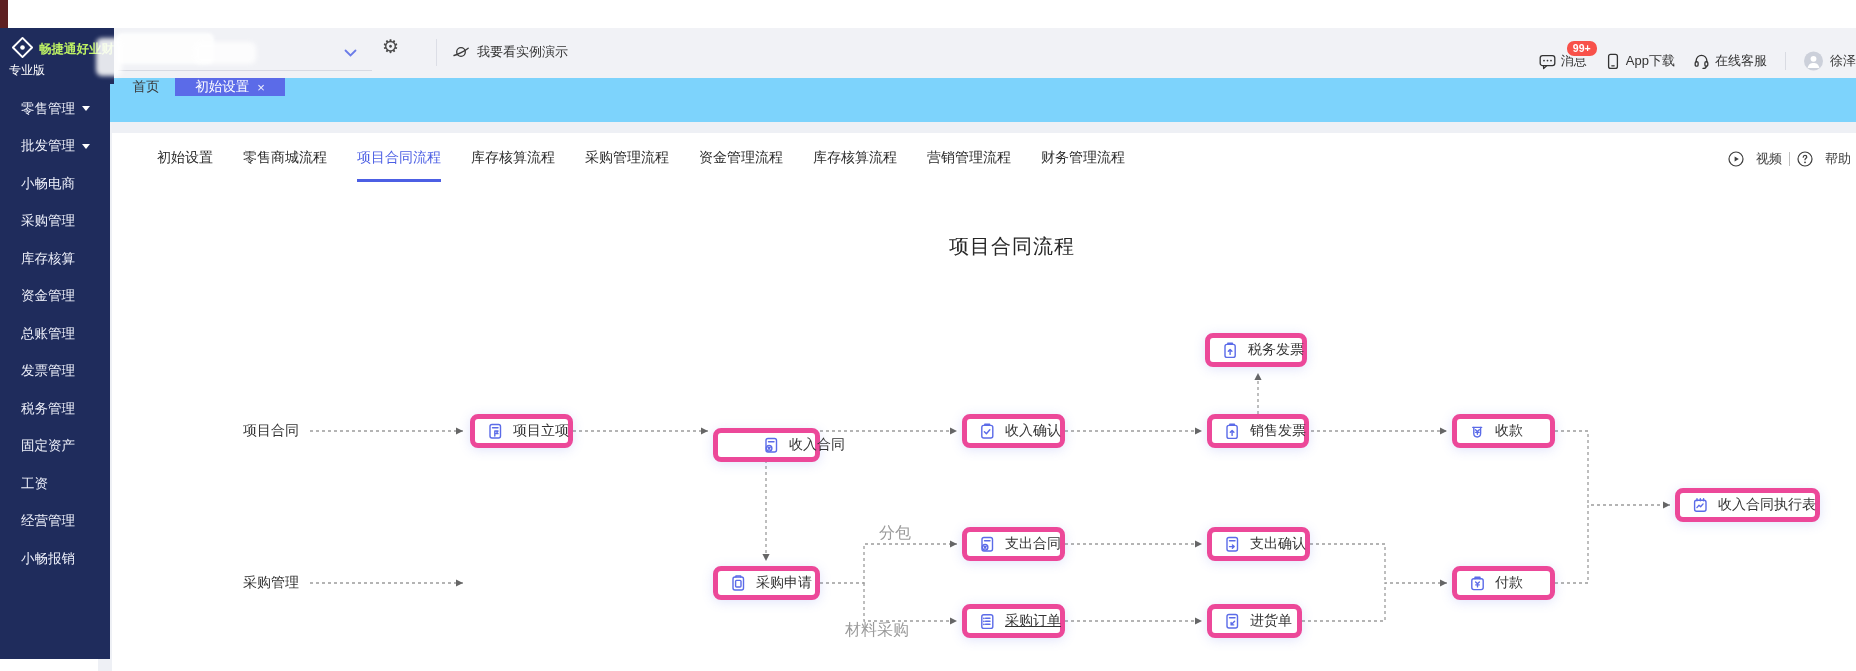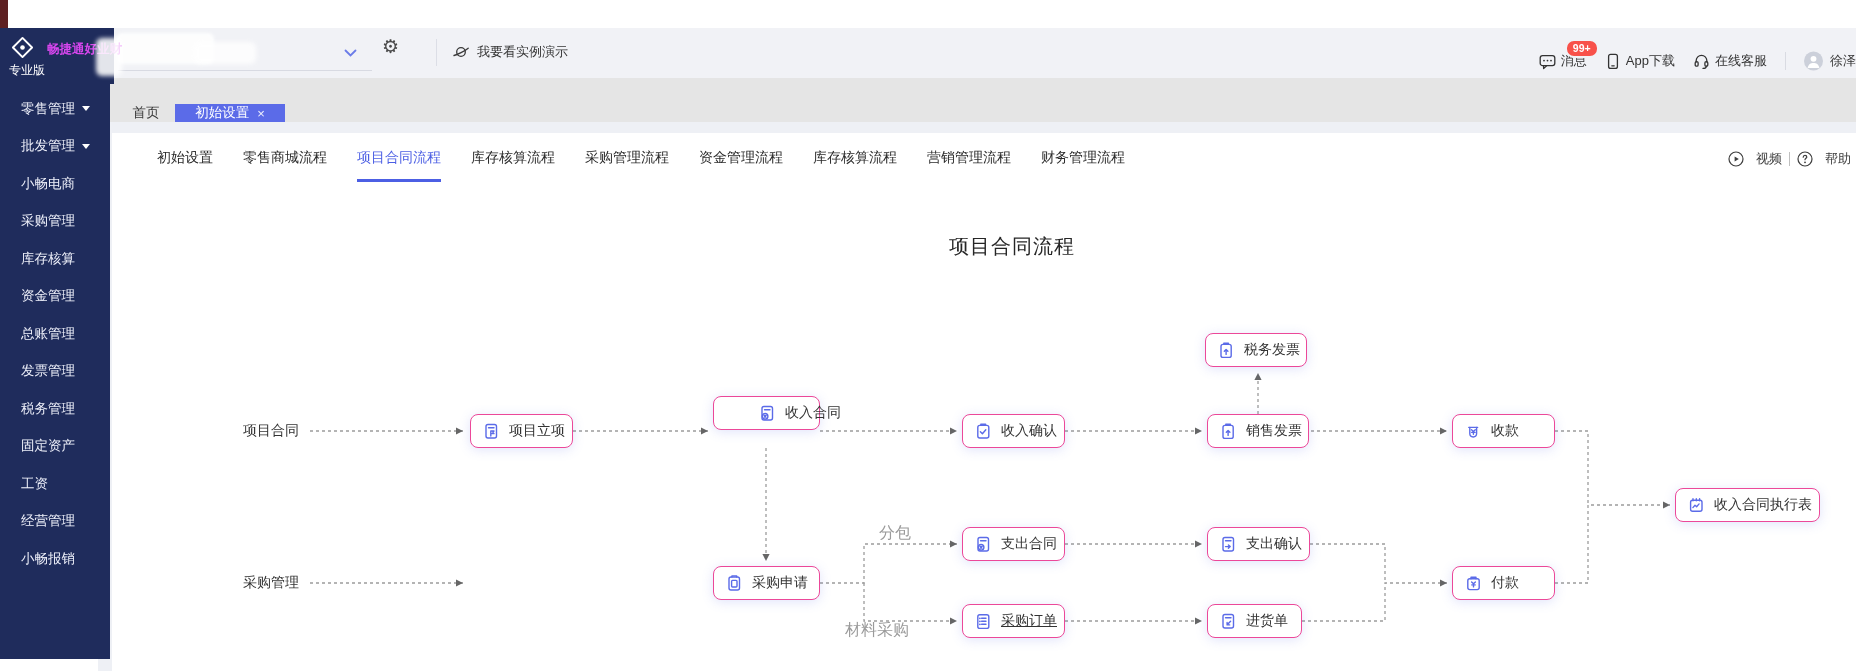--- a/index.html
+++ b/index.html
@@ -8,21 +8,21 @@
   .corner-sliver{position:absolute;left:0;top:0;width:8px;height:28px;background:#5e2022;}
   
   .rail{position:absolute;left:0;top:28px;bottom:12px;width:110px;background:#1f2c5c;z-index:2;}
   .menu{padding-top:62px;}
   .menu-item{height:37.5px;display:flex;align-items:center;padding-left:21px;color:#eef0fa;
              font-size:13.5px;cursor:pointer;white-space:nowrap;}
   .menu-item .caret{margin-left:7px;width:0;height:0;border-left:4px solid transparent;
              border-right:4px solid transparent;border-top:5px solid #ffffff;}
   .logo-block{position:absolute;left:0;top:28px;width:114px;height:56px;background:#1f2c5c;z-index:3;}
   .logo-icon{position:absolute;left:11px;top:8px;}
-  .brand-name{position:absolute;left:39px;top:13px;font-size:12.5px;font-weight:bold;color:#d946ef;white-space:nowrap;margin-left:8px;}
+  .brand-name{position:absolute;left:39px;top:13px;font-size:12.5px;font-weight:bold;color:#bef264;white-space:nowrap;}
   .edition{position:absolute;left:9px;top:34px;font-size:12px;color:#fff;}
   .censor{position:absolute;background:#fff;opacity:.88;filter:blur(2px);border-radius:6px;}
   .censor-logo{left:96px;top:10px;width:26px;height:38px;z-index:4;}
   
   .main{position:absolute;left:98px;top:28px;right:0;bottom:0;}
   .topbar{position:relative;height:50px;background:#f1f2f6;}
   .select-blob{left:18px;top:5px;width:98px;height:31px;z-index:1;filter:blur(1.5px);}
   .select-blob2{left:96px;top:14px;width:62px;height:22px;z-index:1;filter:blur(2px);opacity:.8;}
   .select-underline{position:absolute;left:20px;top:42px;width:254px;border-bottom:1px solid #d8dae2;}
   .chevron-wrap{position:absolute;left:246px;top:16px;}
@@ -30,41 +30,41 @@
   .vdiv{position:absolute;left:338px;top:11px;width:1px;height:27px;background:#dcdee6;}
   .demo{position:absolute;left:354px;top:15px;display:flex;align-items:center;gap:7px;
         font-size:13px;color:#333;cursor:pointer;}
   .top-right{position:absolute;right:0;top:0;height:50px;display:flex;align-items:center;gap:18px;padding-top:8px;}
   .tr-item{display:flex;align-items:center;gap:5px;font-size:13px;color:#333;cursor:pointer;position:relative;white-space:nowrap;}
   .badge{position:absolute;top:-13px;left:26px;background:#f8514a;color:#fff;font-size:10.5px;
          padding:1px 6px 2px;border-radius:9px;border:2px solid #f1f2f6;font-weight:bold;}
   .vdiv2{width:1px;height:18px;background:#d9dbe2;}
   .user{display:flex;align-items:center;gap:7px;font-size:13px;color:#333;width:52px;overflow:visible;white-space:nowrap;}
   
-  .tabrow{position:relative;height:44px;background:#e5e5e5;display:flex;align-items:flex-end;padding-left:20px;}
+  .tabrow{position:relative;height:44px;background:#7dd3fc;display:flex;align-items:flex-start;padding-left:20px;}
   .tab-home{width:56px;display:flex;align-items:center;justify-content:center;font-size:13.5px;color:#3a3a3a;cursor:pointer;}
   .tab-active{margin-left:1px;width:110px;background:#5b6be8;color:#fff;display:flex;align-items:center;
               justify-content:center;gap:8px;font-size:13.5px;cursor:pointer;}
   .tab-close{font-size:13px;opacity:.9;cursor:pointer;}
   
   .content{position:absolute;left:0;right:0;top:94px;bottom:0;background:#eef0f5;}
   .card{position:absolute;left:14px;top:11px;right:0;bottom:0;background:#fff;}
   .flow-tabs{position:absolute;left:45px;top:0;display:flex;gap:30px;}
   .flow-tab{padding:16px 0 12px;font-size:14px;color:#2b2b2b;cursor:pointer;border-bottom:3px solid transparent;white-space:nowrap;}
   .flow-tab.active{color:#4c5fe4;border-bottom-color:#4c5fe4;}
   .helper{position:absolute;right:5px;top:17px;display:flex;align-items:center;gap:7px;font-size:13px;color:#3d3d3d;}
   .helper .h-item{display:flex;align-items:center;gap:12px;cursor:pointer;}
   .hdiv{width:1px;height:14px;background:#bfbfbf;}
   
   .diagram{position:absolute;left:0;top:0;width:1744px;height:538px;}
   .fc-title{position:absolute;left:900px;top:100px;transform:translateX(-50%);font-size:20px;
             color:#262626;font-weight:500;letter-spacing:1px;}
   .edges-svg{position:absolute;left:0;top:0;}
   .node{position:absolute;display:flex;align-items:center;gap:9px;padding-left:11px;background:#fff;
-        border:1px solid #ec4899;border-radius:8px;font-size:14px;color:#333;cursor:pointer;
+        border:5px solid #ec4899;border-radius:8px;font-size:14px;color:#333;cursor:pointer;
         box-sizing:border-box;box-shadow:0 2px 12px rgba(104,118,235,.20);white-space:nowrap;}
   .row-label{position:absolute;transform:translateY(-50%);font-size:14px;color:#333;}
   .edge-label{position:absolute;transform:translate(-50%,-50%);font-size:16px;color:#9b9b9b;white-space:nowrap;}
 </style>
 </head>
 <body>
 
 <div class="screen">
   <div class="corner-sliver"></div>
 
@@ -261,21 +261,21 @@
             <div class="node" style="left: 358px; top: 281px; width: 103px; height: 34px;">
               <span style="display: inline-flex;">
                 <svg viewBox="0 0 18 18" width="18" height="18" fill="none" stroke="#5b6be8" stroke-width="1.4" stroke-linecap="round" stroke-linejoin="round">
                   <rect x="4" y="2.5" width="10.5" height="13.5" rx="2"></rect>
                   <path d="M6.5 5.8h5.5"></path>
                   <path d="M8.8 14v-5h3.2l-1.1 1.3 1.1 1.3H8.8"></path>
                 </svg>
               </span>
               <span>项目立项</span>
             </div>
-            <div class="node" style="left: 601px; top: 263px; width: 107px; height: 34px; padding-left: 44px;">
+            <div class="node" style="left: 601px; top: 295px; width: 107px; height: 34px; padding-left: 44px;">
               <span style="display: inline-flex;">
                 <svg viewBox="0 0 18 18" width="18" height="18" fill="none" stroke="#5b6be8" stroke-width="1.4" stroke-linecap="round" stroke-linejoin="round">
                   <rect x="4" y="2.5" width="10.5" height="13.5" rx="2"></rect>
                   <path d="M6.5 5.8h5.5"></path>
                   <circle cx="7.1" cy="12.3" r="2.8" fill="#fff"></circle>
                   <path d="M6 11.2l1.1 1.1 1.1-1.1M6.2 13.1h1.8"></path>
                 </svg>
               </span>
               <span>收入合同</span>
             </div>

